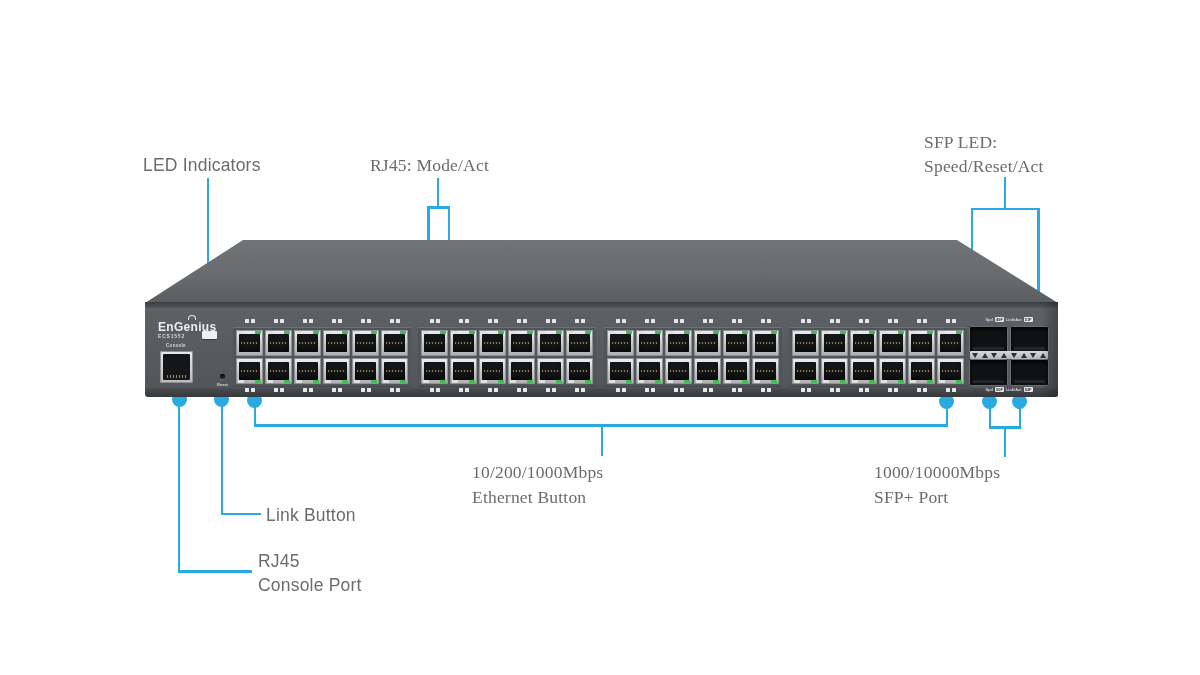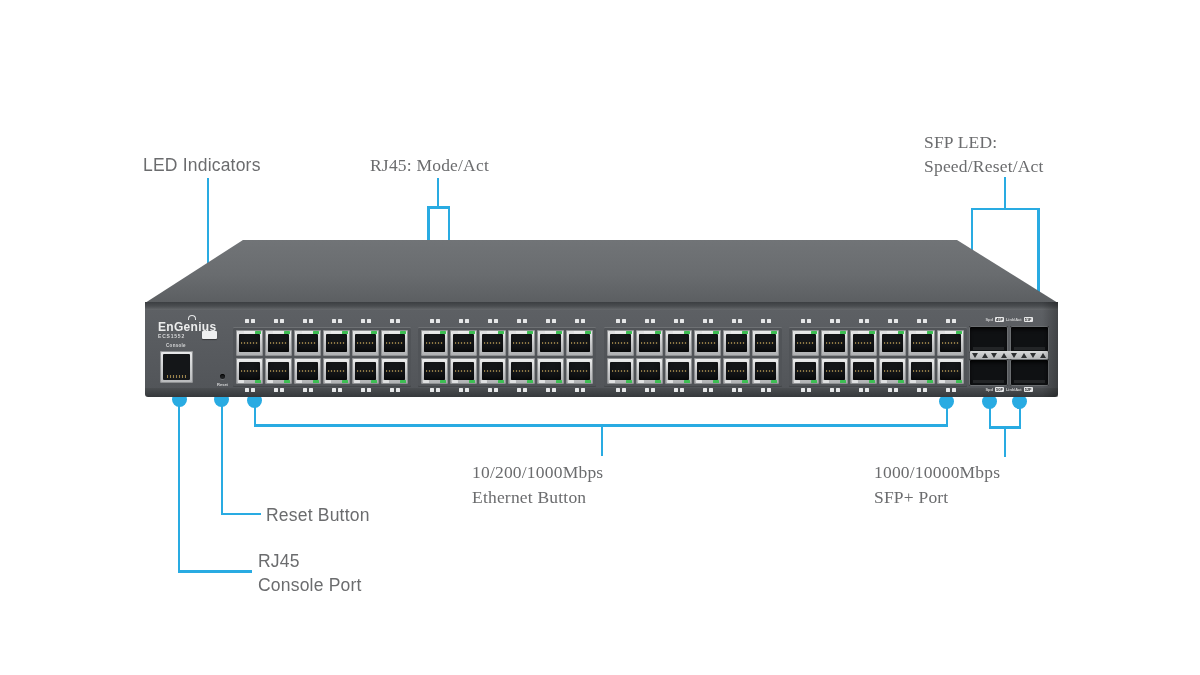--- a/index.html
+++ b/index.html
@@ -90,21 +90,21 @@
 <body>
 
 <div class="canvas">
 
   <div class="lbl" style="left:143px;top:153px;">LED Indicators</div>
   <div class="lbl center" style="left:370px;top:153px;width:140px;">RJ45: Mode/Act</div>
   <div class="lbl center" style="left:924px;top:130px;width:160px;line-height:24px;">
     <div>SFP LED:</div>
     <div>Speed/Reset/Act</div>
   </div>
-  <div class="lbl" style="left:266px;top:503px;">Reset Button</div>
+  <div class="lbl" style="left:266px;top:503px;">Link Button</div>
   <div class="lbl" style="left:258px;top:549px;line-height:24px;">
     <div>RJ45</div>
     <div>Console Port</div>
   </div>
   <div class="lbl center" style="left:472px;top:460px;width:260px;">
     <div>10/200/1000Mbps</div>
     <div>Ethernet Button</div>
   </div>
   <div class="lbl center" style="left:874px;top:460px;width:260px;">
     <div>1000/10000Mbps</div>

